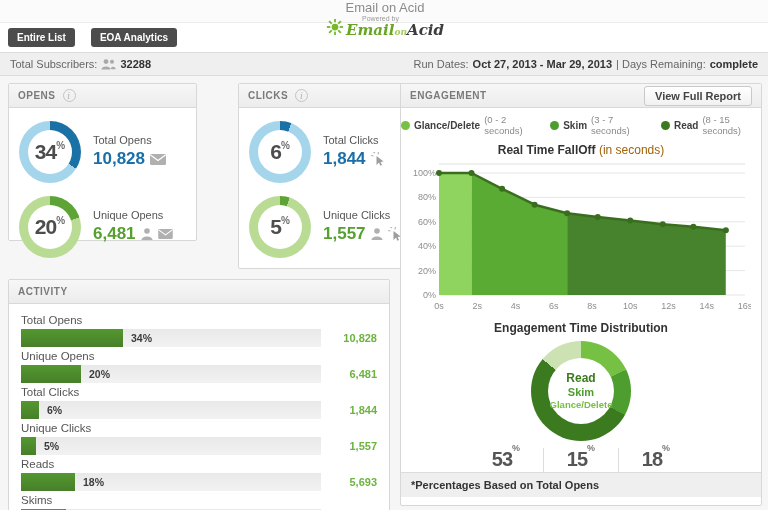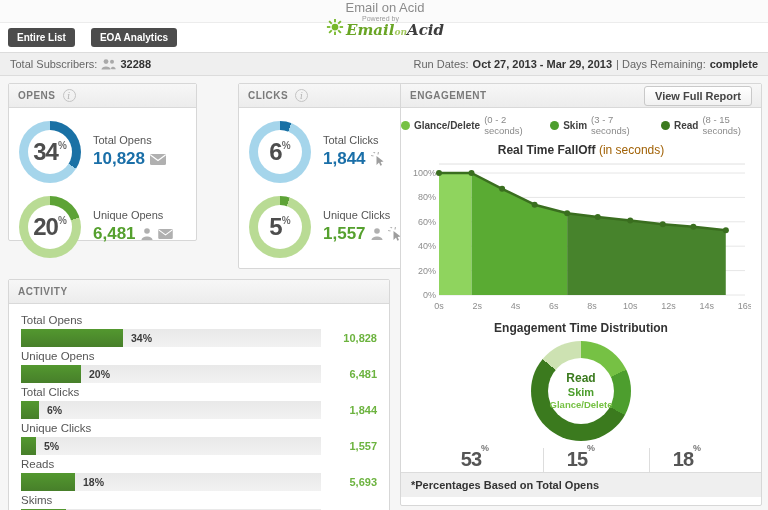--- a/index.html
+++ b/index.html
@@ -42,21 +42,21 @@
   #clicks { left:205px; top:7px; width:185px; height:186px;margin-left:33px; }
   #activity { left:8px; top:203px; width:382px; height:262px; }
   #engagement { left:400px; top:7px; width:362px; height:423px; }
 
   
   .metric-body { padding:6px 10px; }
   .metric { display:flex; align-items:center; gap:12px; height:75px; }
   .donut { width:62px; height:62px; border-radius:50%; display:flex; align-items:center; justify-content:center; flex:none; }
   .donut .hole { width:44px; height:44px; background:#fff; border-radius:50%;
                  display:flex; align-items:center; justify-content:center; }
-  .donut .big { font-size:24px; font-weight:bold; color:#4d4d4d; letter-spacing:-1px; }
+  .donut .big { font-size:21px; font-weight:bold; color:#4d4d4d; letter-spacing:-1px; }
   .donut sup { font-size:10px; color:#6e6e6e; font-weight:bold; position:relative; top:-6px; }
   .m-label { font-size:11px; color:#555; margin-bottom:3px; }
   .m-value { font-size:17px; font-weight:bold; display:flex; align-items:center; gap:5px; }
 
   
   .act-body { padding:10px 12px 0; }
   .act-row { margin-bottom:3px; }
   .act-label { font-size:11.5px; color:#555; margin-bottom:3px; }
   .act-barrow { display:flex; align-items:center; gap:10px; }
   .act-track { flex:1; height:18px; background:linear-gradient(#e9e9e9,#f2f2f2); display:flex; align-items:center; }
@@ -77,21 +77,21 @@
   .eng-title span { color:#a16207; }
   #falloff-svg { display:block; margin:2px auto 0; }
   .dist-title { text-align:center; font-size:12px; font-weight:bold; color:#333; margin-top:4px; }
   .dist-donut { width:100px; height:100px; margin:6px auto 0; border-radius:50%;
                 display:flex; align-items:center; justify-content:center; }
   .dist-donut .hole { width:66px; height:66px; background:#fff; border-radius:50%;
                       display:flex; flex-direction:column; align-items:center; justify-content:center; line-height:1.25; }
   .cl-read { font-size:12px; font-weight:bold; }
   .cl-skim { font-size:11px; font-weight:bold; }
   .cl-glance { font-size:9.5px; font-weight:bold; }
-  .stats { display:flex; justify-content:center; margin-top:7px;gap:31px; }
+  .stats { display:flex; justify-content:center; margin-top:7px; }
   .stat-col { padding:0 13px; text-align:center; }
   .stat-col + .stat-col { border-left:1px solid #ddd; }
   .stat-num { font-size:20px; font-weight:bold; color:#555; letter-spacing:-1px; }
   .stat-num sup { font-size:9px; color:#777; position:relative; top:-7px; letter-spacing:0; }
   .pill { display:inline-block; margin-top:3px; min-width:48px; border-radius:9px; padding:2px 9px;
           color:#fff; font-size:10px; font-weight:bold; }
   .eng-foot { position:absolute; left:0; right:0; bottom:8px; background:#efefef; border-top:1px solid #dcdcdc;
               padding:6px 10px; font-size:11px; font-weight:bold; color:#333; }
 </style>
 </head>

